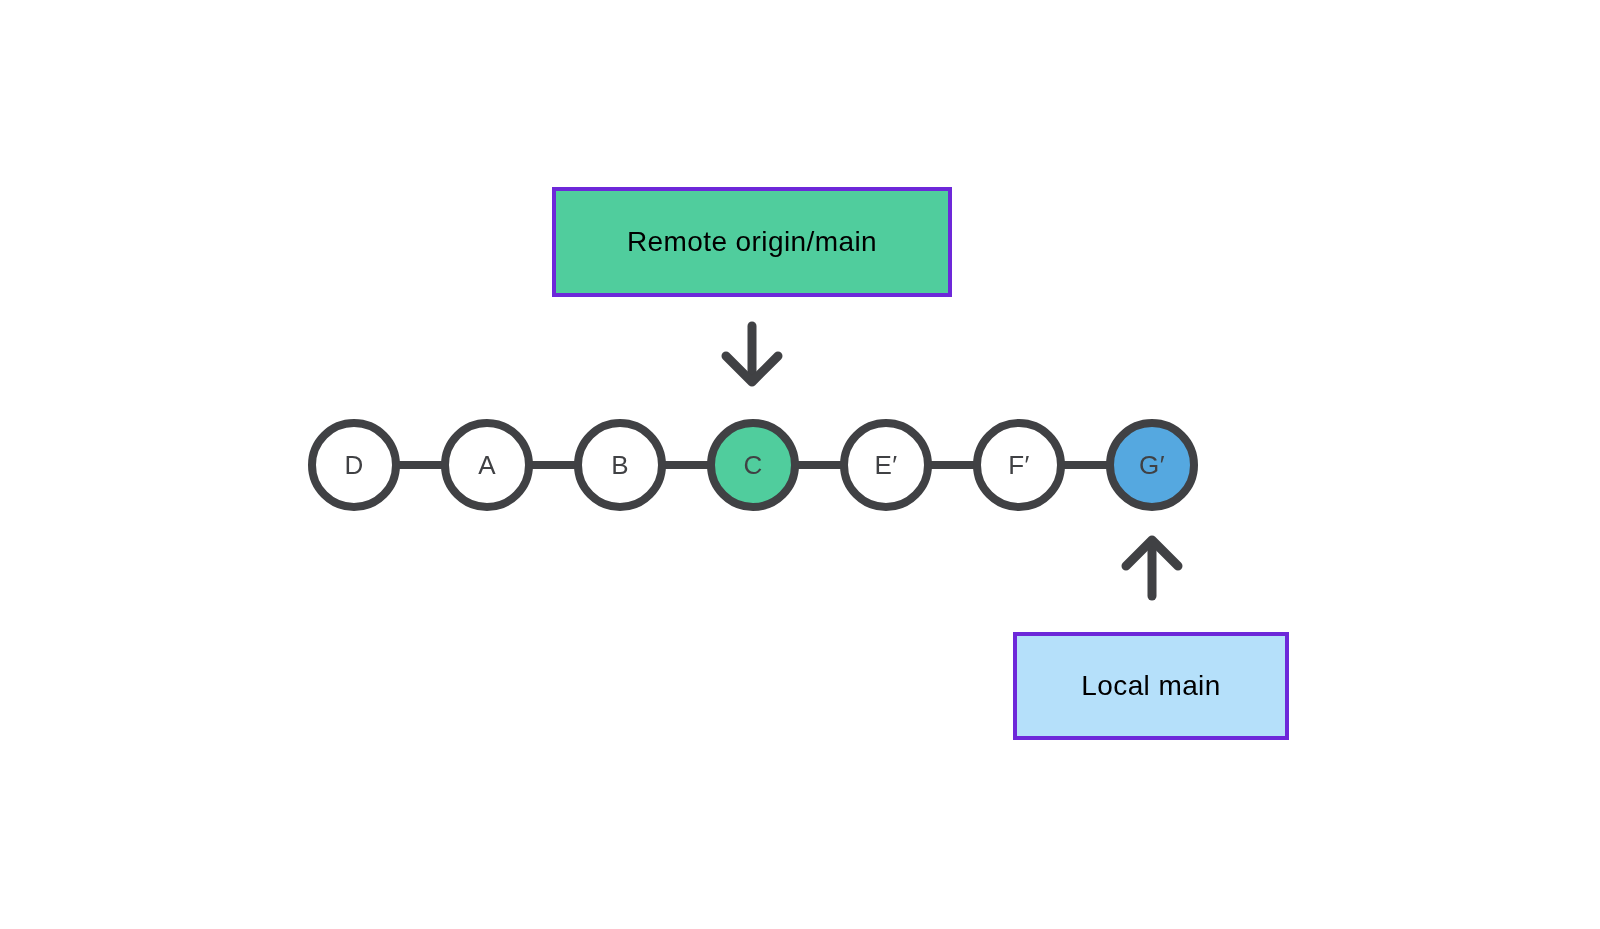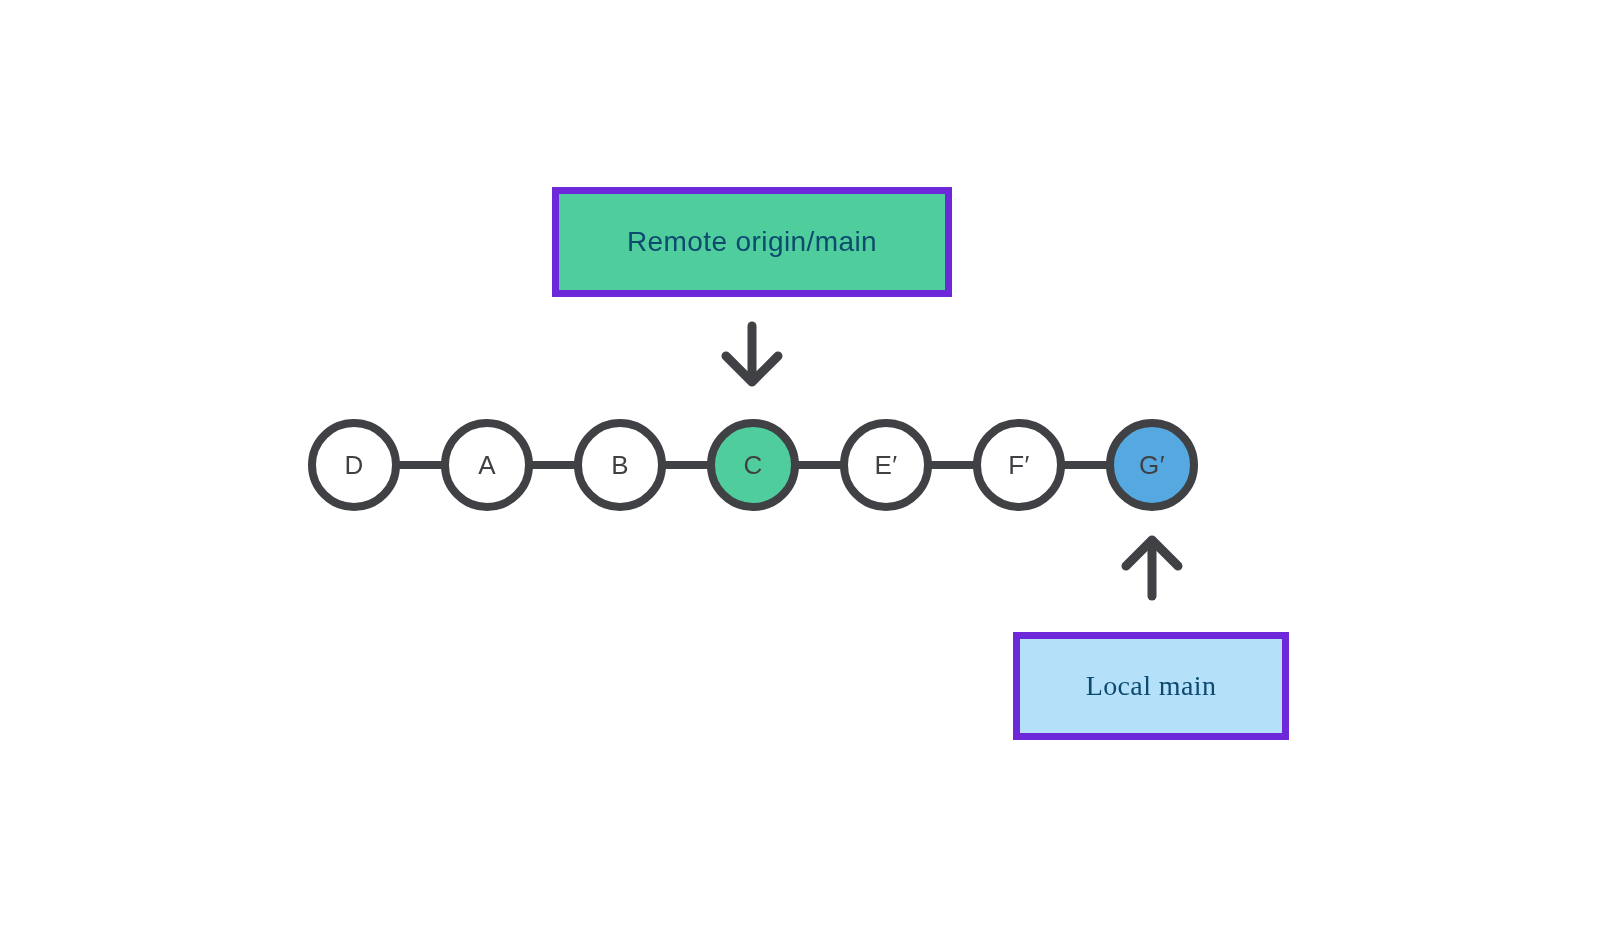--- a/index.html
+++ b/index.html
@@ -12,42 +12,41 @@
     width: 1600px;
     height: 929px;
     background: #ffffff;
     overflow: hidden;
     font-family: "Liberation Sans", "DejaVu Sans", sans-serif;
     color: #404144;
   }
   .label-box {
     position: absolute;
     box-sizing: border-box;
-    border: 7px solid #6d28d9;
+    border: 4px solid #6d28d9;
     display: flex;
     align-items: center;
     justify-content: center;
     font-size: 28px;
     letter-spacing: 0.4px;
-    color: #0c4a6e;
+    color: #000000;
   }
   .label-box.remote {
     left: 552px;
     top: 187px;
     width: 400px;
     height: 110px;
     background: #50cd9d;
   }
   .label-box.local {
     left: 1013px;
     top: 632px;
     width: 276px;
     height: 108px;
     background: #b5e0fa;
-    font-family: Liberation Serif, serif;
   }
   .chain-line {
     position: absolute;
     left: 354px;
     top: 461px;
     width: 798px;
     height: 8px;
     background: #404144;
   }
   .commit {

